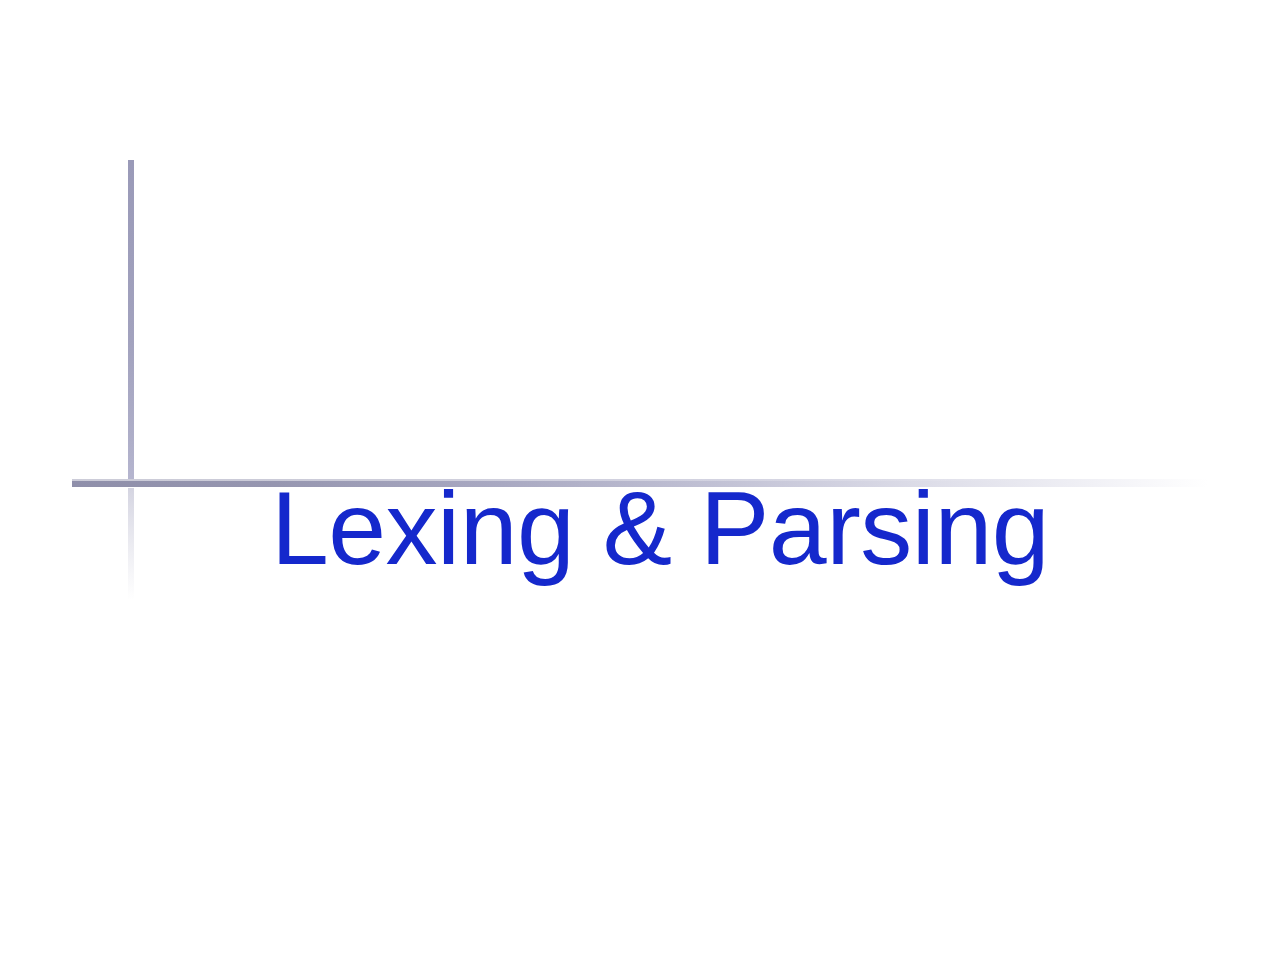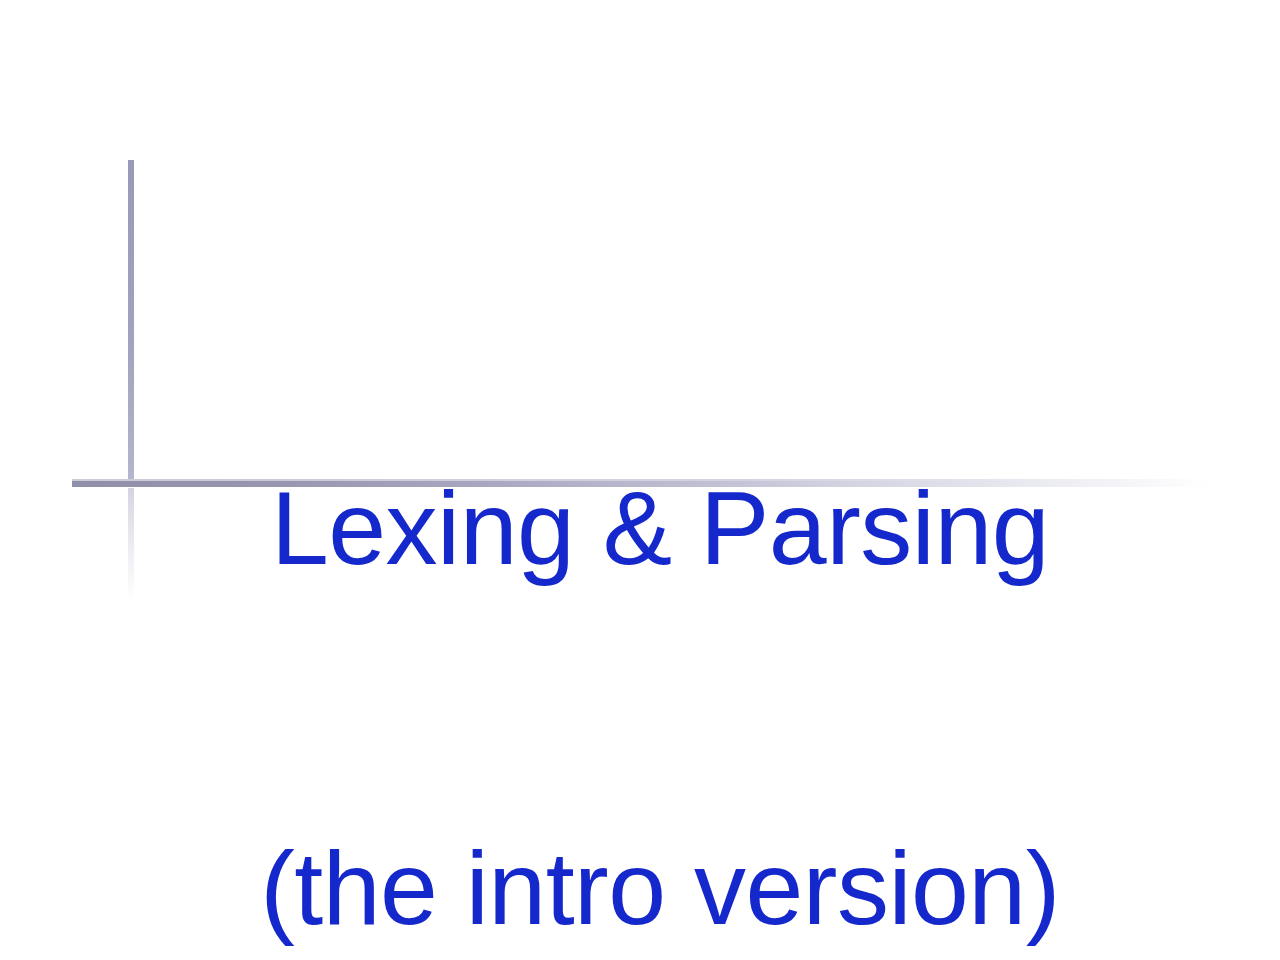--- a/index.html
+++ b/index.html
@@ -105,16 +105,15 @@
   <div class="v-rule"></div>
 
   <div class="v-rule-reflection"></div>
 
   <div class="h-rule"></div>
 
   <div class="h-rule-highlight"></div>
 
   <div class="title-block">
     <span class="title-line">Lexing &amp; Parsing</span>
-    <span class="title-line">(the intro version)</span>
   </div>
 
 </div>
 
 </body></html>

